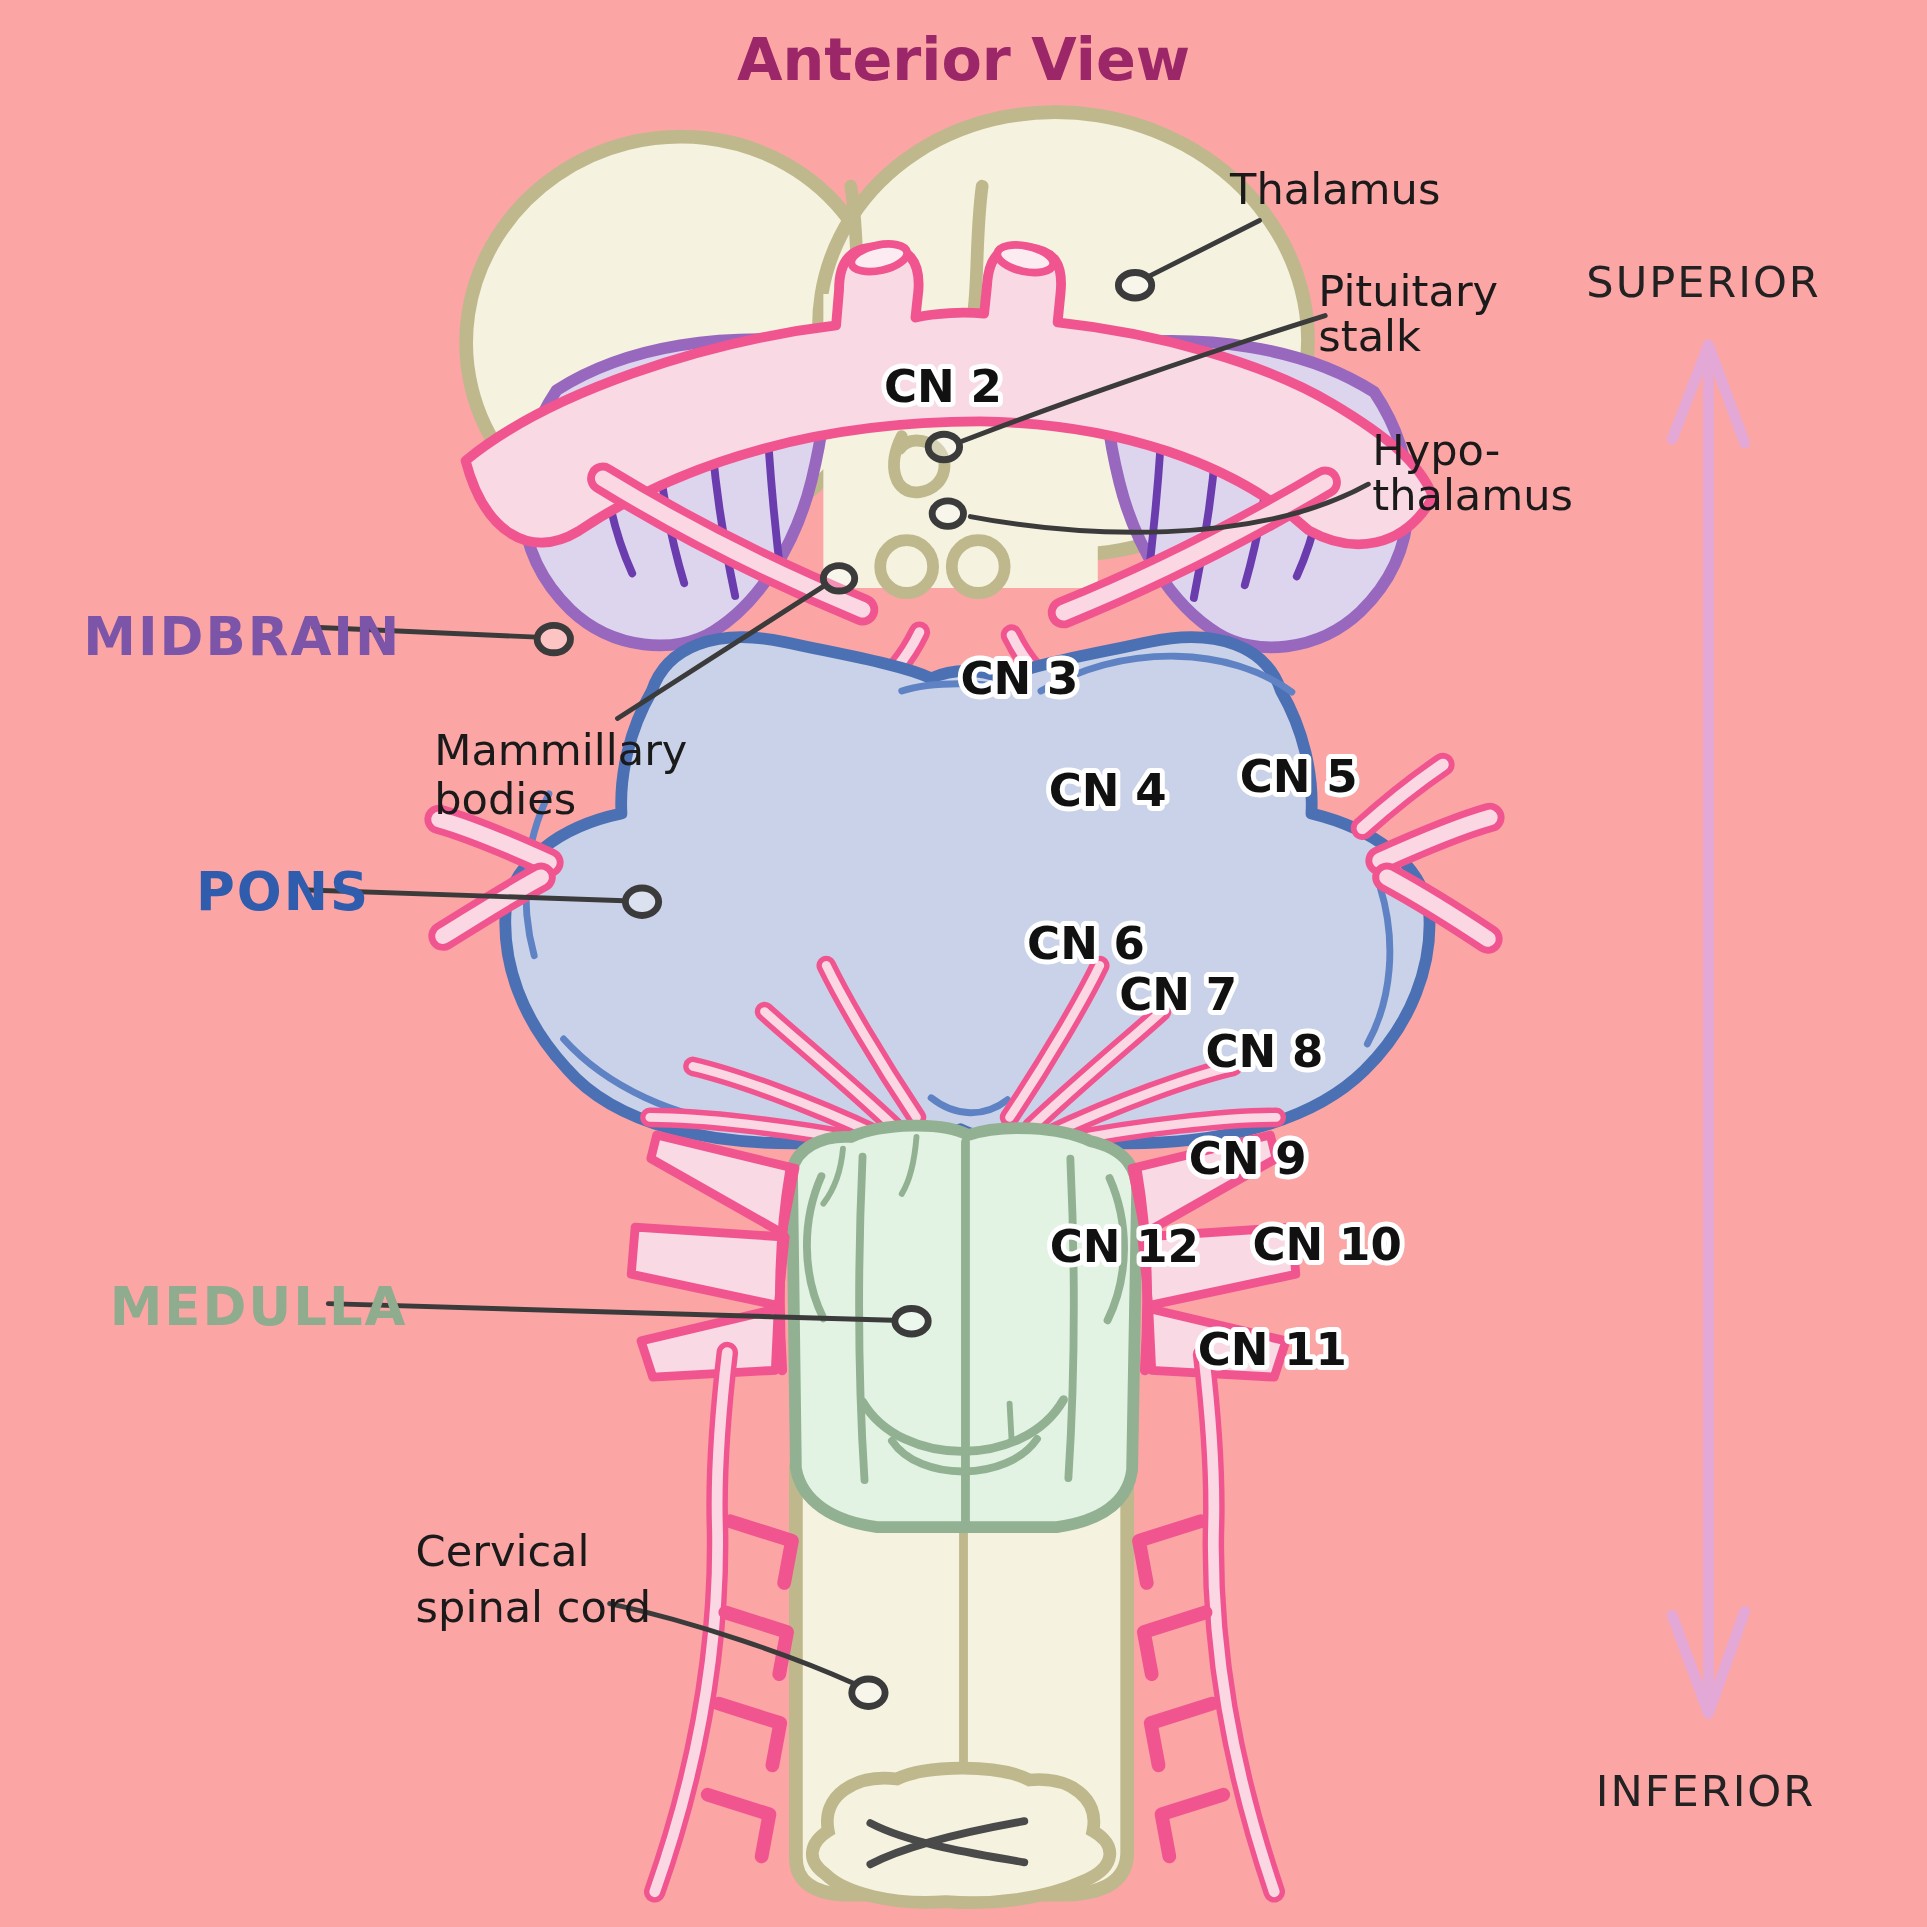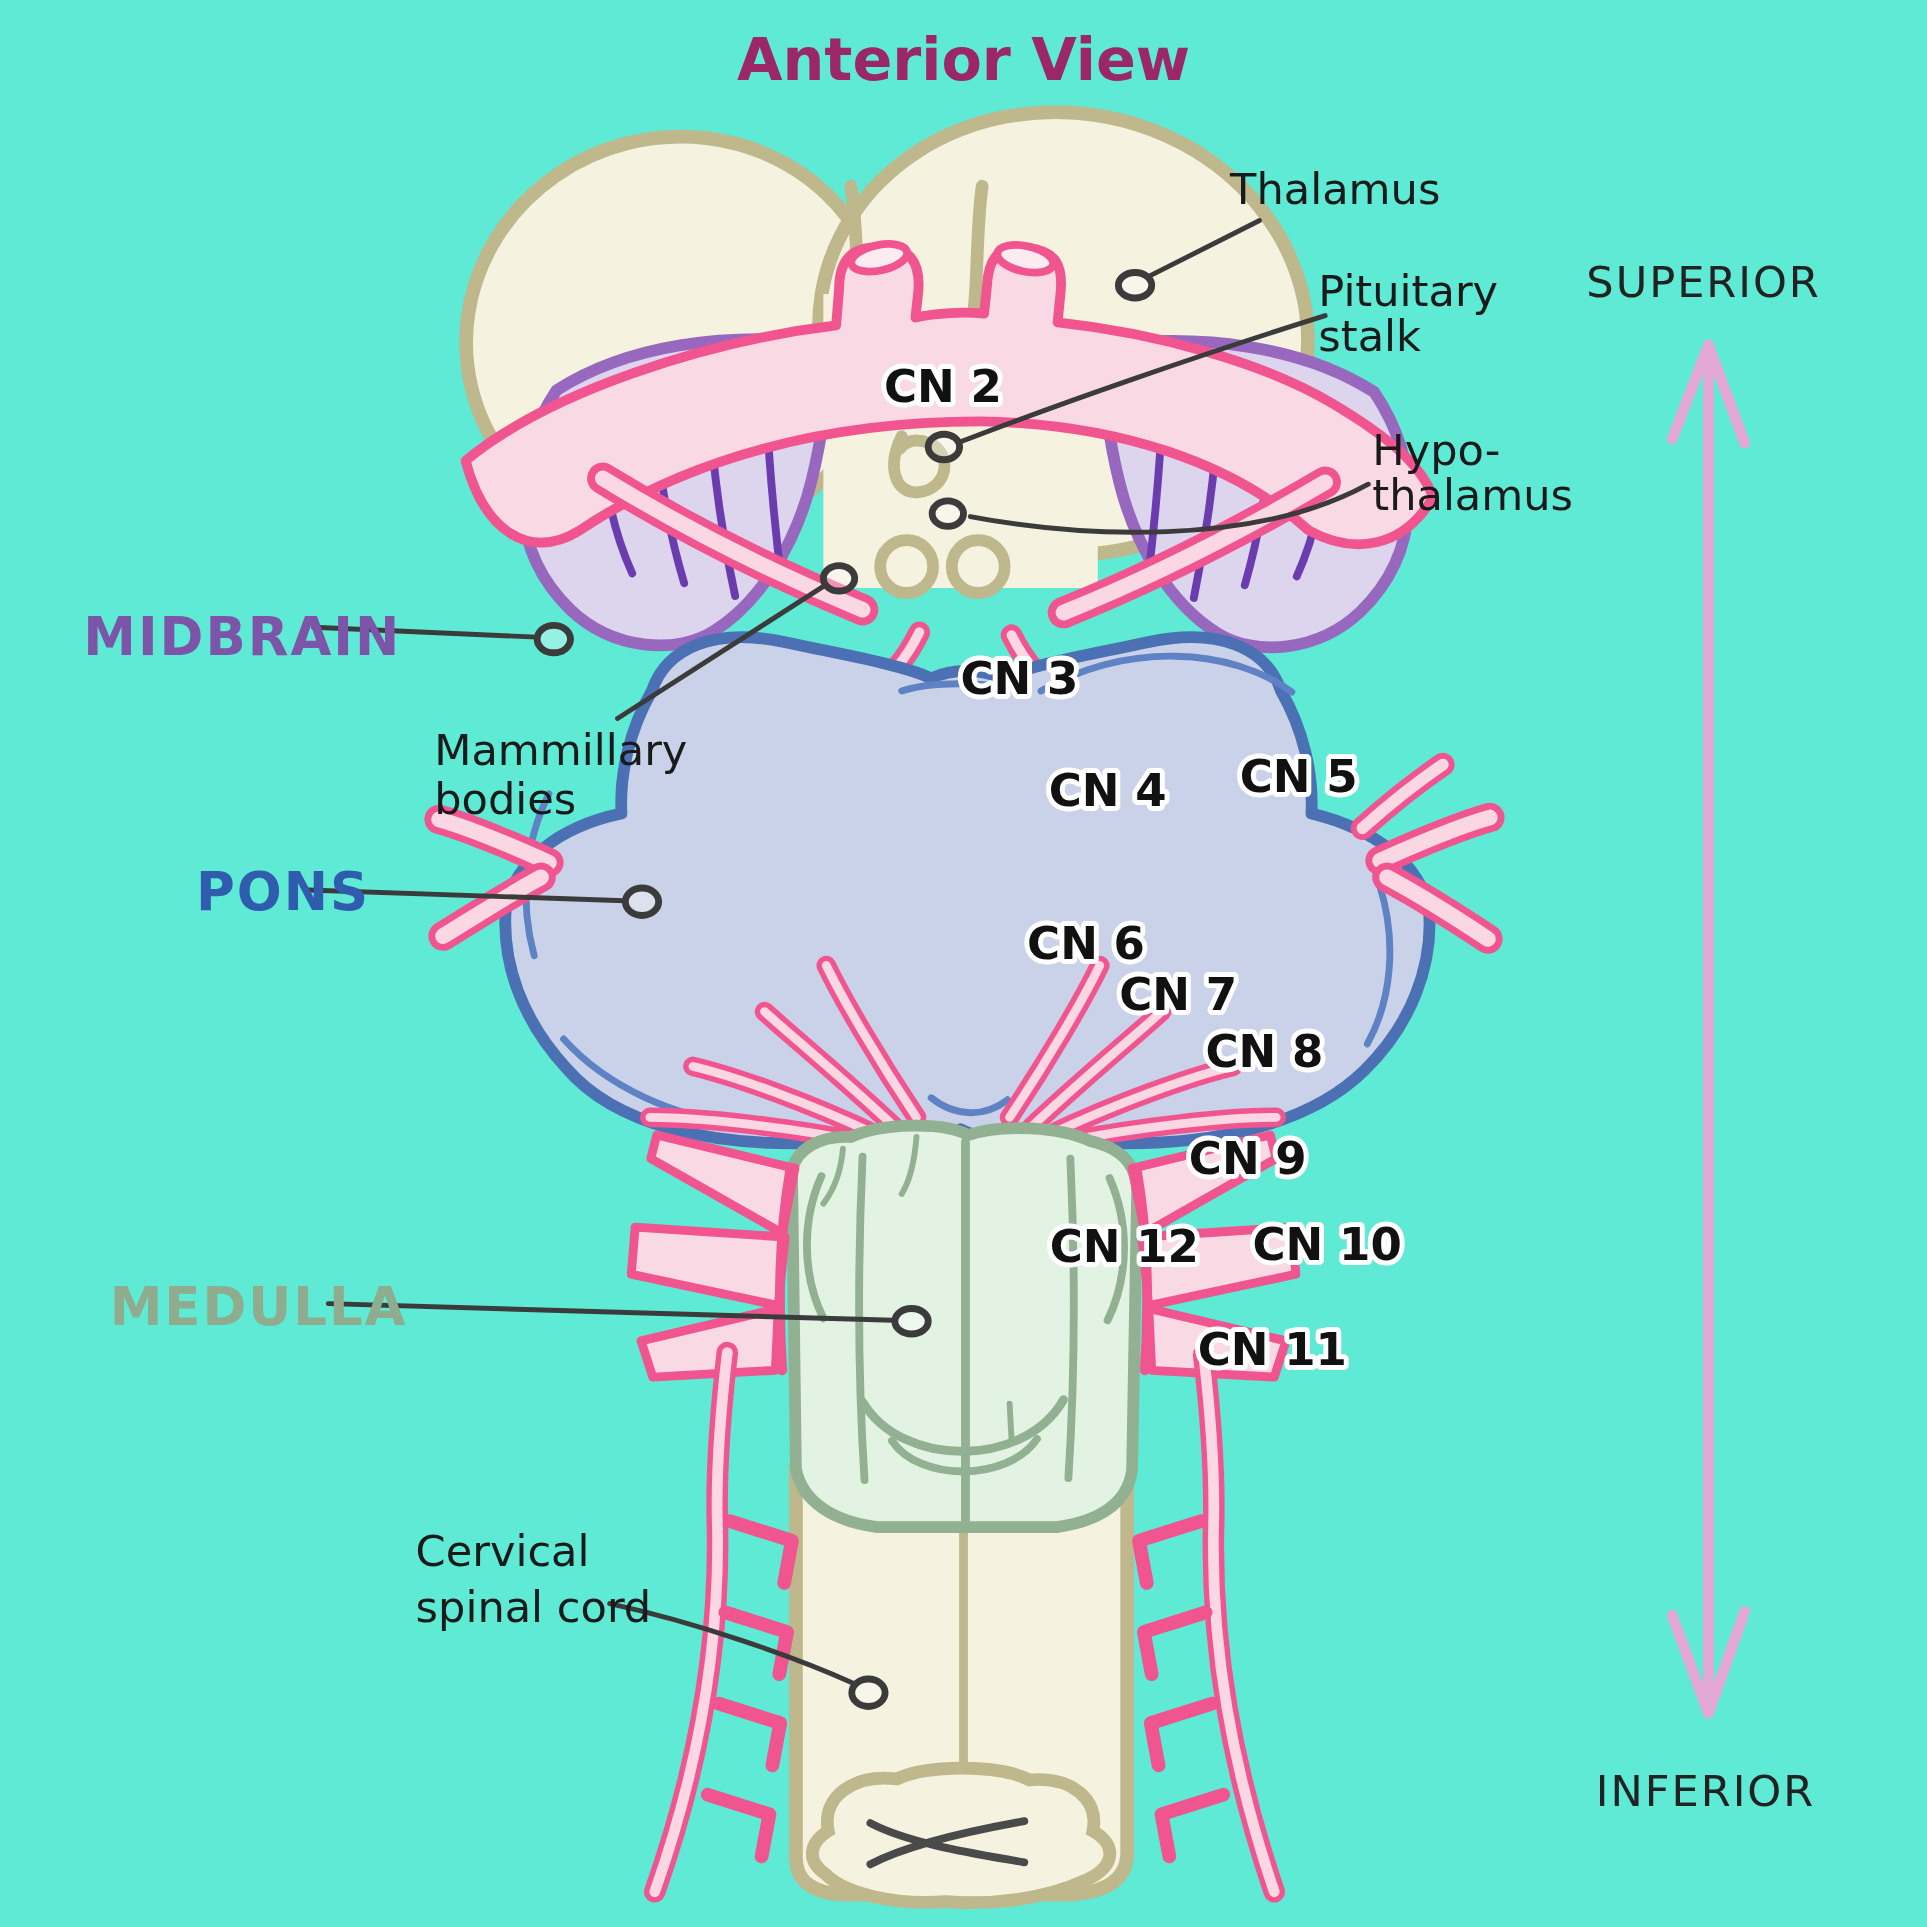--- a/index.html
+++ b/index.html
@@ -1,16 +1,16 @@
 <!DOCTYPE html>
 <html><head>
 <meta charset="utf-8">
 <style>
   html,body{margin:0;padding:0;background:#ffffff;}
-  #stage{position:relative;width:1928px;height:1928px;background:#5eead4;overflow:hidden;
+  #stage{position:relative;width:1928px;height:1928px;background:#fca5a5;overflow:hidden;
          font-family:"DejaVu Sans",sans-serif;}
   svg{display:block;}
   .outline-tan{fill:#F5F2DF;stroke:#BFB88C;stroke-width:14;}
   .tanline{fill:none;stroke:#BFB88C;stroke-linecap:round;}
   .fan{fill:#DDD4EE;stroke:#9768BE;stroke-width:12;stroke-linejoin:round;}
   .stria{fill:none;stroke:#6A3CAE;stroke-width:8;stroke-linecap:round;}
   .band{fill:#F9D9E4;stroke:#F0558F;stroke-width:10;stroke-linejoin:round;}
   .bandhole{fill:#FDEBF2;stroke:#F0558F;stroke-width:8;}
   .ponsbody{fill:#C9D2E8;stroke:#4C70B4;stroke-width:12;stroke-linejoin:round;}
   .sketch{fill:none;stroke:#5E82C4;stroke-width:7;stroke-linecap:round;}

